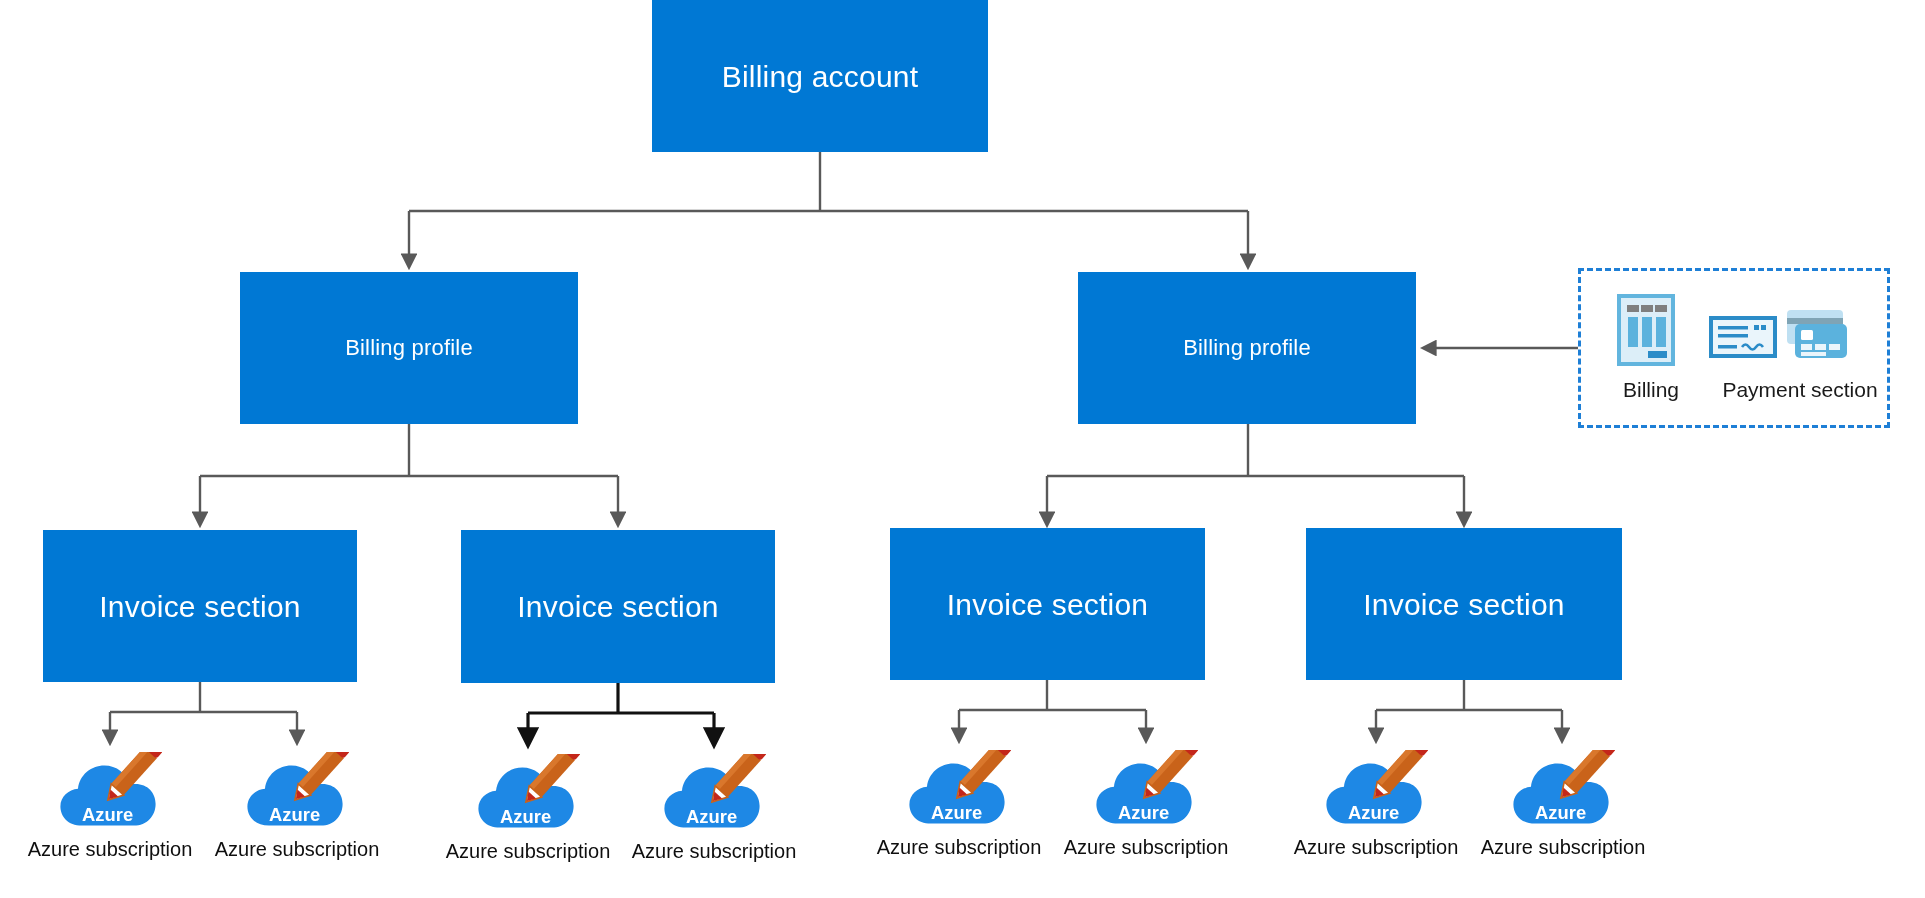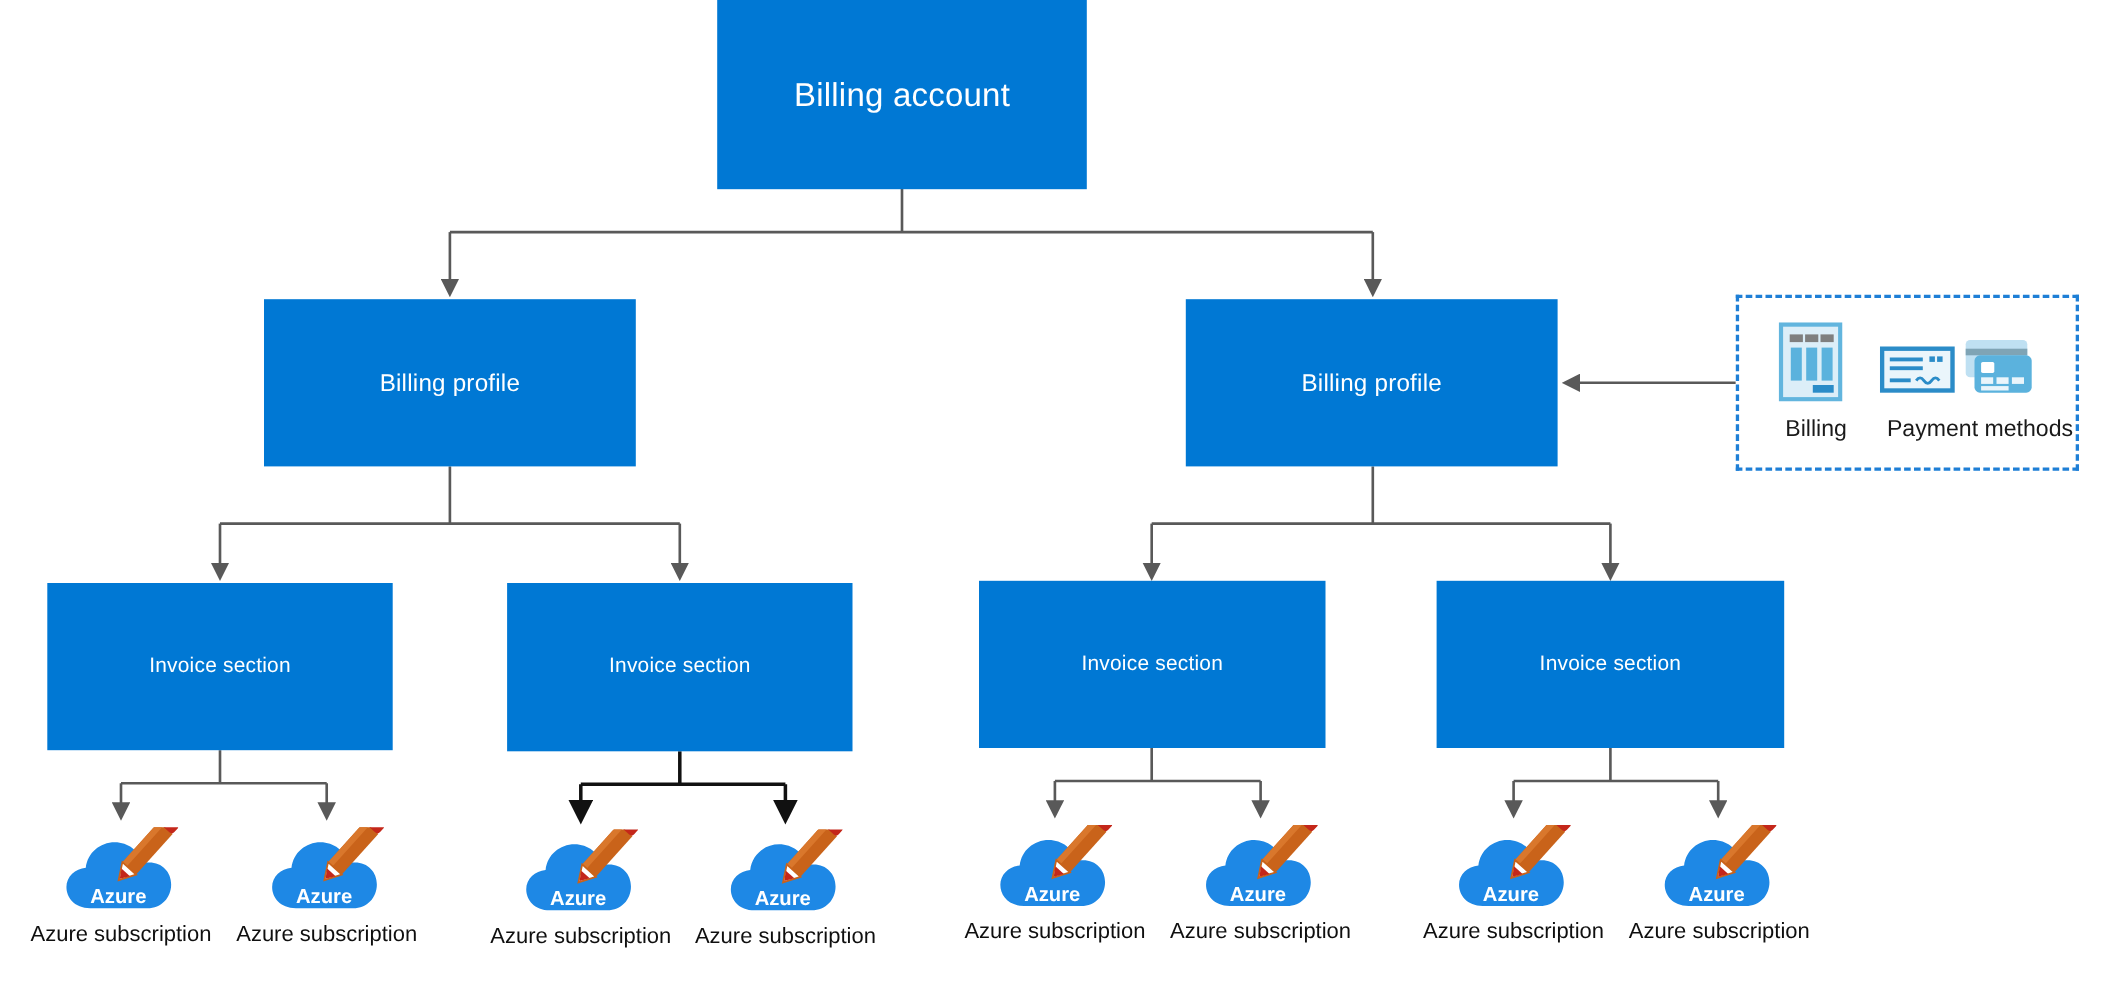--- a/index.html
+++ b/index.html
@@ -28,21 +28,21 @@
     letter-spacing: 0.2px;
     line-height: 1.1;
     user-select: none;
   }
   .node-box .node-label {
     display: block;
     text-align: center;
   }
   .lvl1 { font-size: 30px; }
   .lvl2 { font-size: 22px; }
-  .lvl3 { font-size: 19px; }
+  .lvl3 { font-size: 30px; }
 
   
   #connectors {
     position: absolute;
     left: 0;
     top: 0;
     width: 1925px;
     height: 898px;
     pointer-events: none;
   }
@@ -154,21 +154,21 @@
     </g>
 
     <g stroke="#111111" stroke-width="3.2" fill="none">
       <path d="M 618 683 L 618 713"></path>
       <path d="M 528 713 L 714 713"></path>
       <path d="M 528 713 L 528 744" marker-end="url(#arrow-black)"></path>
       <path d="M 714 713 L 714 744" marker-end="url(#arrow-black)"></path>
     </g>
   </svg>
 
-  <div class="node-box lvl1" style="left:652px; top:0px; width:336px; height:172px;">
+  <div class="node-box lvl1" style="left:652px; top:0px; width:336px; height:152px;">
     <span class="node-label">Billing account</span>
   </div>
 
   <div class="node-box lvl2" style="left:240px; top:272px; width:338px; height:152px;">
     <span class="node-label">Billing profile</span>
   </div>
 
   <div class="node-box lvl2" style="left:1078px; top:272px; width:338px; height:152px;">
     <span class="node-label">Billing profile</span>
   </div>
@@ -209,21 +209,21 @@
             <rect x="92" y="40" width="11" height="6" fill="#EAF5FB"></rect>
             <rect x="106" y="40" width="11" height="6" fill="#EAF5FB"></rect>
             <rect x="120" y="40" width="11" height="6" fill="#EAF5FB"></rect>
             <rect x="92" y="48" width="25" height="4" fill="#EAF5FB"></rect>
           </svg>
         </span>
       </div>
 
       <div class="panel-labels-row">
         <span class="panel-label invoice-lbl">Billing</span>
-        <span class="panel-label payment-lbl">Payment methods</span>
+        <span class="panel-label payment-lbl">Payment section</span>
       </div>
     </div>
   </div>
 
   <div class="node-box lvl3" style="left:43px; top:530px; width:314px; height:152px;">
     <span class="node-label">Invoice section</span>
   </div>
 
   <div class="node-box lvl3" style="left:461px; top:530px; width:314px; height:153px;">
     <span class="node-label">Invoice section</span>

